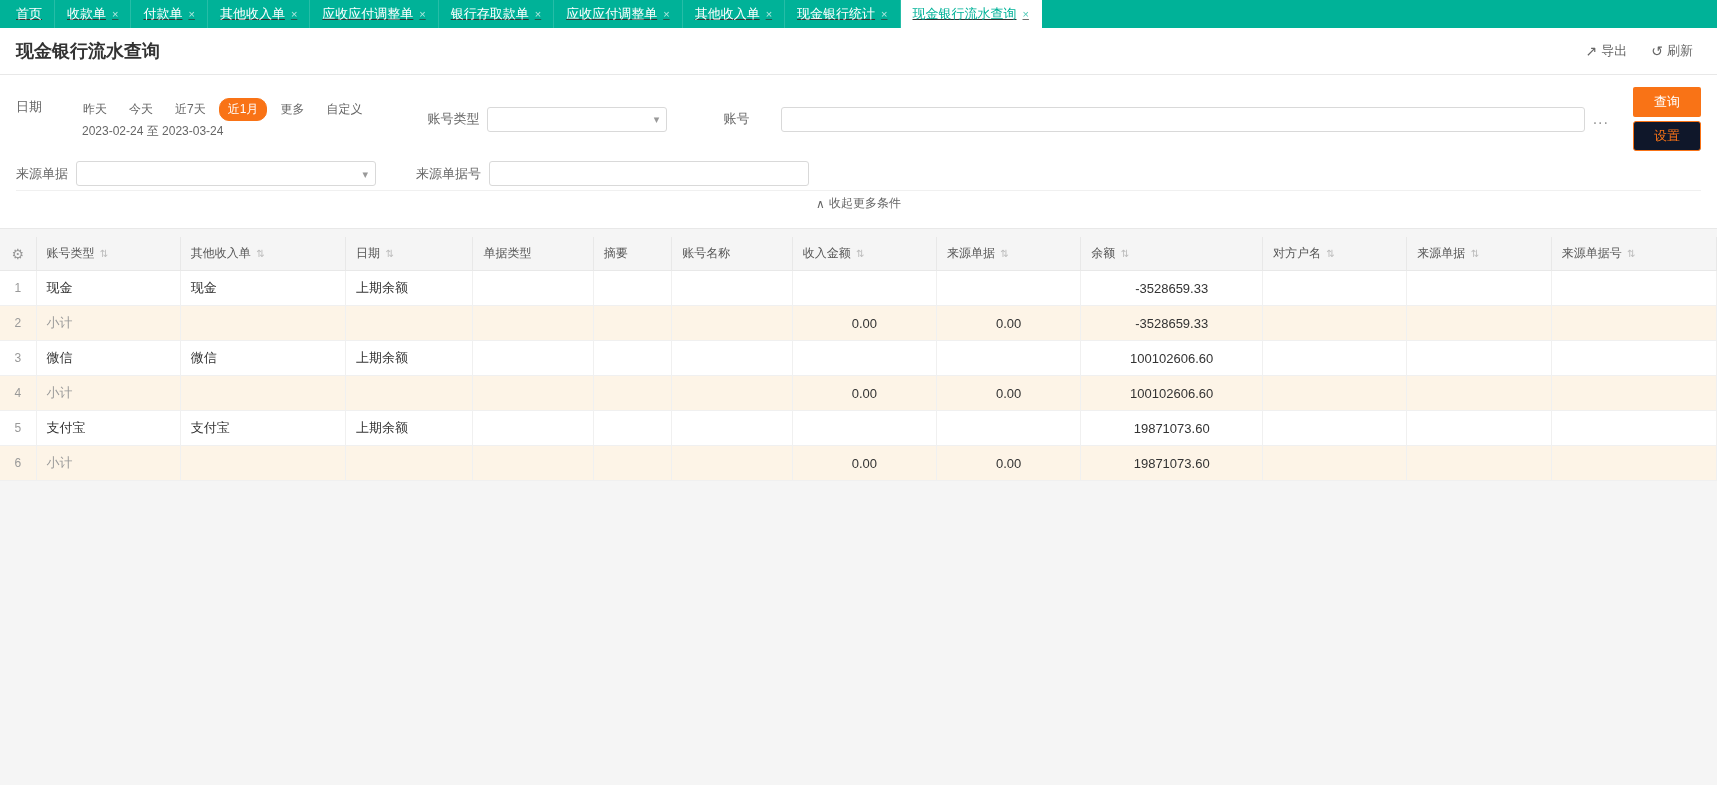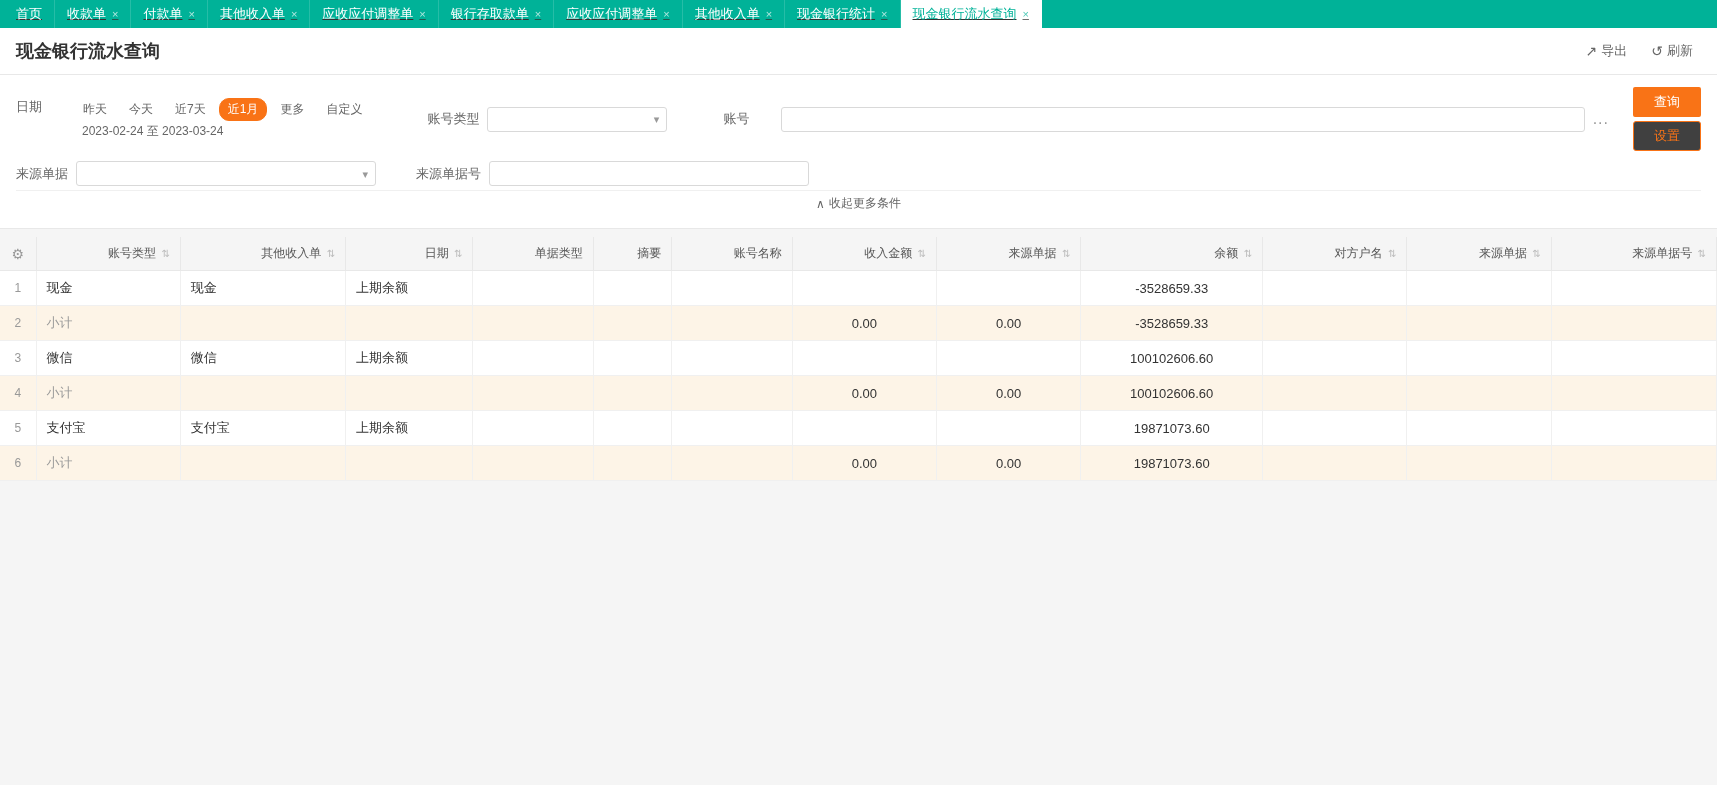--- a/index.html
+++ b/index.html
@@ -86,21 +86,21 @@
     }
     .filter-input {
       border: 1px solid #d9d9d9; border-radius: 3px; padding: 4px 8px;
       font-size: 13px; min-width: 180px;
     }
     .query-btn {
       background: #f97316; color: #fff; border: none; border-radius: 2px;
       padding: 6px 20px; font-size: 13px; cursor: pointer; font-weight: 500;
     }
     .settings-btn {
-      background: #404040; color: #f97316; border: 1px solid #f97316;
+      background: #0f172a; color: #f97316; border: 1px solid #f97316;
       border-radius: 3px; padding: 5px 20px; font-size: 13px; cursor: pointer;
     }
     .account-no-area {
       display: flex; align-items: center; gap: 8px; flex: 1;
     }
     .dots-btn { color: #999; cursor: pointer; font-size: 16px; letter-spacing: 1px; }
 
     .collapse-bar {
       display: flex; justify-content: center; align-items: center;
       padding: 4px 0; cursor: pointer; color: #666; font-size: 12px;
@@ -117,21 +117,21 @@
       width: 100%;
       border-collapse: collapse;
       font-size: 13px;
     }
     thead tr {
       background: #f5f5f5;
       border-bottom: 1px solid #e8e8e8;
     }
     thead th {
       padding: 8px 10px;
-      text-align: right;
+      text-align: left;
       font-weight: normal;
       color: #555;
       border-right: 1px solid #e8e8e8;
       white-space: nowrap;
       font-size: 12px;
     }
     thead th.sortable { cursor: pointer; }
     thead th .sort-icon { color: #bbb; font-size: 10px; margin-left: 2px; }
     thead th:first-child { width: 36px; text-align: center; }
 

